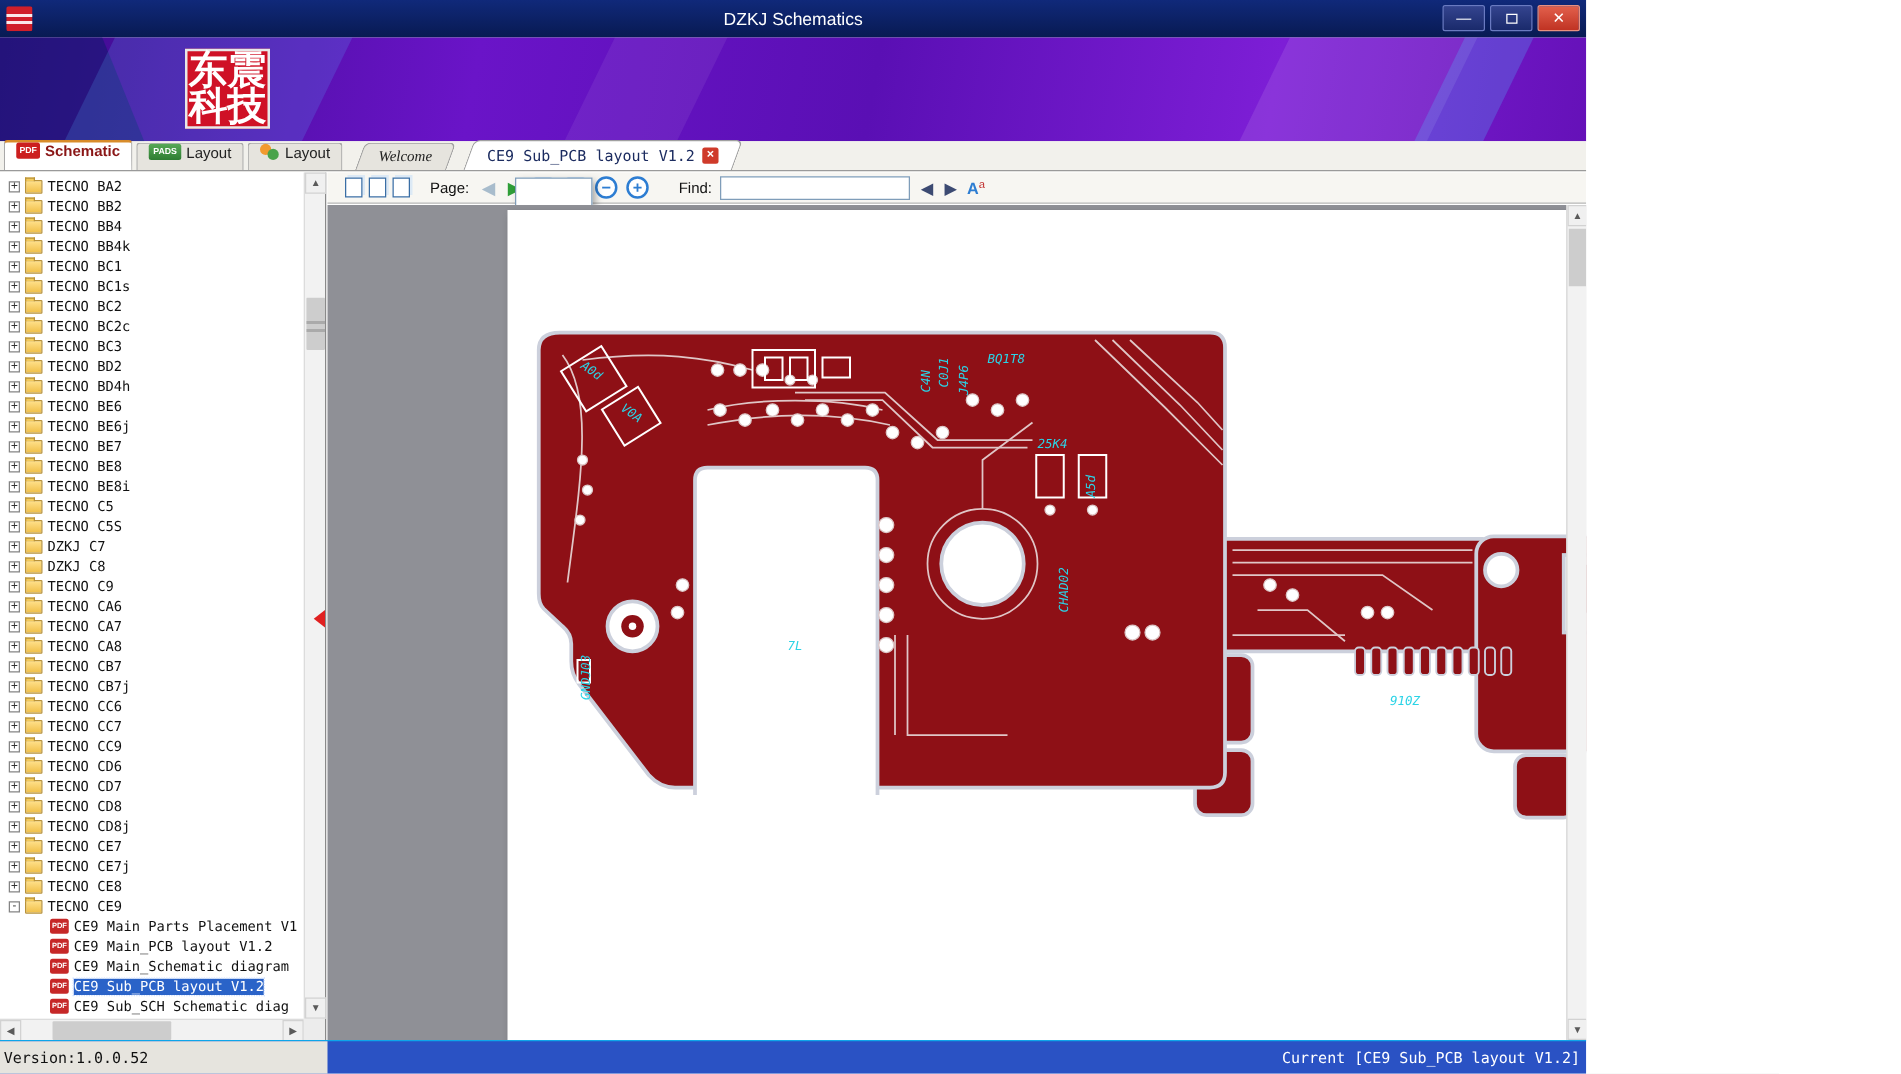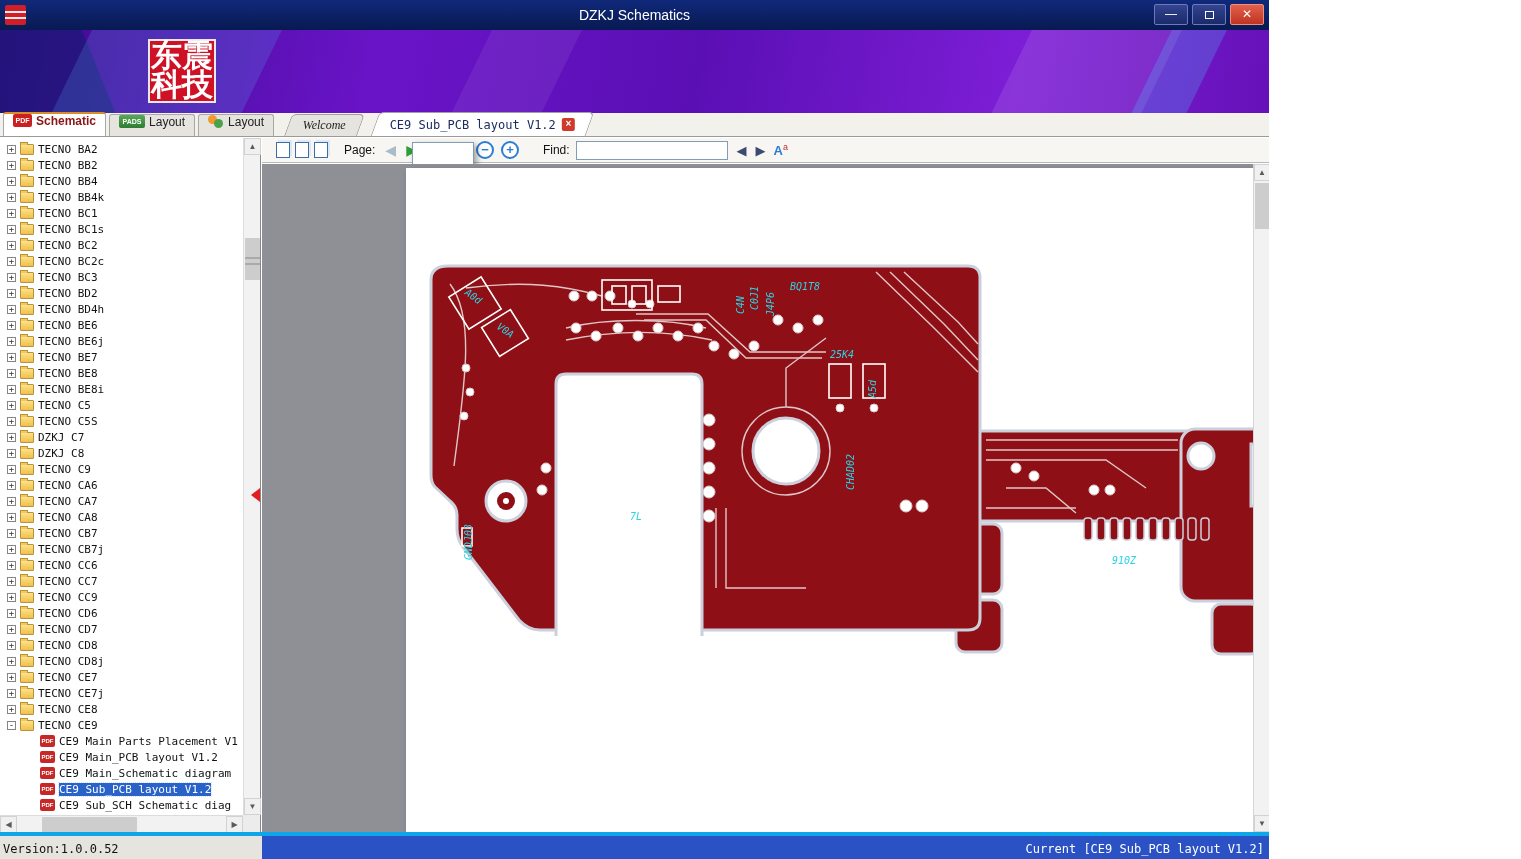--- a/index.html
+++ b/index.html
@@ -116,21 +116,21 @@
   .content{position:absolute;top:164px;left:262px;right:0;bottom:27px;background:#8f9096;overflow:hidden}
   .page{position:absolute;left:144px;top:4px;width:953px;height:680px;background:#fff;box-shadow:3px 3px 6px rgba(0,0,0,.35)}
   .page svg{position:absolute;left:0;top:0}
   .content-vscroll{position:absolute;top:0;right:0;width:16px;bottom:0;background:#f2f2f2;border-left:1px solid #d5d5d5}
   .cv-thumb{position:absolute;left:1px;top:19px;width:14px;height:46px;background:#cdcdcd}
   .cv-btn{position:absolute;width:16px;height:17px;background:#f0f0f0;border:1px solid #d2d2d2;color:#5a5a5a;
           font-size:8px;text-align:center;line-height:15px}
   .cv-btn.up{top:0}.cv-btn.down{bottom:0}
 
   
-  .statusbar{position:absolute;left:0;right:0;bottom:0;height:27px;background:#2a52c4;border-top:4px solid #0ea5e9}
+  .statusbar{position:absolute;left:0;right:0;bottom:0;height:27px;background:#2a52c4;border-top:1px solid #0ea5e9}
   .status-left{position:absolute;left:0;top:0;bottom:0;width:262px;background:#e6e4de;color:#111;
                font-family:"DejaVu Sans Mono",monospace;font-size:12px;line-height:26px;padding-left:3px}
   .status-right{position:absolute;right:5px;top:0;color:#fff;font-family:"DejaVu Sans Mono",monospace;font-size:12px;
                 line-height:26px}
 
   
   .brd{fill:#8e1016;stroke:#ccd0dc;stroke-width:3}
   .brdthin{fill:#8e1016;stroke:#ccd0dc;stroke-width:1.5}
   .cut{fill:#ffffff;stroke:#ccd0dc;stroke-width:3}
   .trace{fill:none;stroke:#efe6e6;stroke-width:1.4;opacity:.85}

